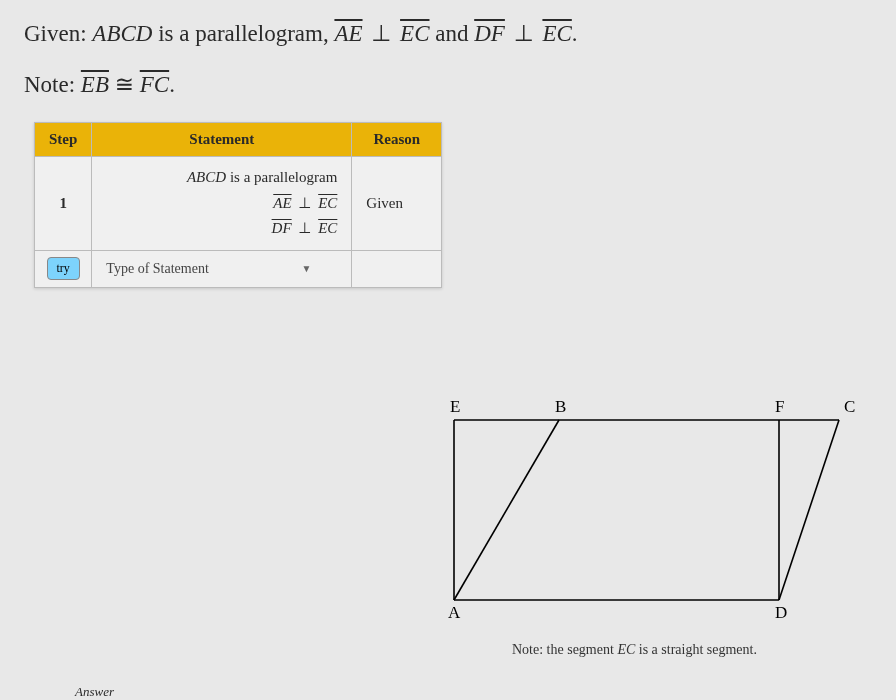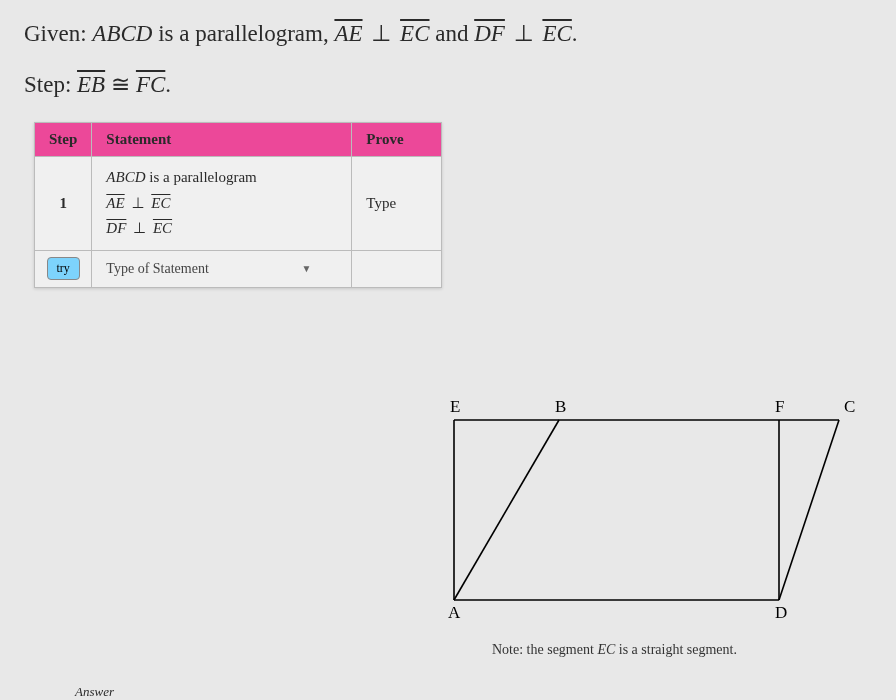--- a/index.html
+++ b/index.html
@@ -39,30 +39,30 @@
       box-shadow: 0 1px 3px rgba(0,0,0,0.15);
     }
     .proof-table th, .proof-table td {
       border: 1px solid #bbb;
       padding: 8px 14px;
       vertical-align: middle;
       background: #f0f0f0;
     }
     .proof-table th {
       font-weight: bold;
-      text-align: left;
-      background: #ec4899;
+      text-align: center;
+      background: #eab308;
     }
     .step-cell {
       text-align: center;
       font-weight: bold;
       width: 56px;
     }
     .statement-cell {
-      text-align: left;
+      text-align: right;
       width: 260px;
     }
     .reason-cell {
       text-align: left;
       width: 90px;
     }
     .statement-line {
       line-height: 1.7;
     }
     .try-btn {
@@ -92,21 +92,21 @@
     .figure-container {
       position: absolute;
       left: 444px;
       top: 410px;
     }
     svg {
       overflow: visible;
     }
     .note {
       position: absolute;
-      left: 492px;
+      left: 512px;
       top: 642px;
       font-size: 14px;
       color: #333;
     }
     .answer-label {
       position: absolute;
       left: 75px;
       top: 684px;
       font-size: 13px;
       font-style: italic;
@@ -118,51 +118,51 @@
 <div class="problem-line">
   <span>Given:</span>
   <span class="italic-var">ABCD</span><span> is a parallelogram, </span><span class="overline">AE</span>
   <span class="perp">⊥</span>
   <span class="overline">EC</span><span> and </span><span class="overline">DF</span>
   <span class="perp">⊥</span>
   <span class="overline">EC</span><span>.</span>
 </div>
 
 <div class="problem-line">
-  <span>Step:</span>
+  <span>Note:</span>
   <span class="overline">EB</span>
   <span>≅</span>
   <span class="overline">FC</span><span>.</span>
 </div>
 
 <table class="proof-table">
   <tbody>
       <tr>
     <th>Step</th>
     <th>Statement</th>
-    <th>Prove</th>
+    <th>Reason</th>
   </tr>
   <tr>
     <td class="step-cell">1</td>
     <td class="statement-cell">
       <div class="statement-line">
         <span class="italic-var">ABCD</span><span> is a parallelogram</span>
       </div>
       <div class="statement-line">
         <span class="overline">AE</span>
         <span class="perp">⊥</span>
         <span class="overline">EC</span>
       </div>
       <div class="statement-line">
         <span class="overline">DF</span>
         <span class="perp">⊥</span>
         <span class="overline">EC</span>
       </div>
     </td>
-    <td class="reason-cell">Type</td>
+    <td class="reason-cell">Given</td>
   </tr>
   <tr>
     <td class="step-cell" style="padding:6px 8px;">
       <button class="try-btn">try</button>
     </td>
     <td class="statement-cell" style="text-align:left;padding:4px;">
       <div class="dropdown">
         <span>Type of Statement</span>
         <span class="chevron">▼</span>
       </div>

